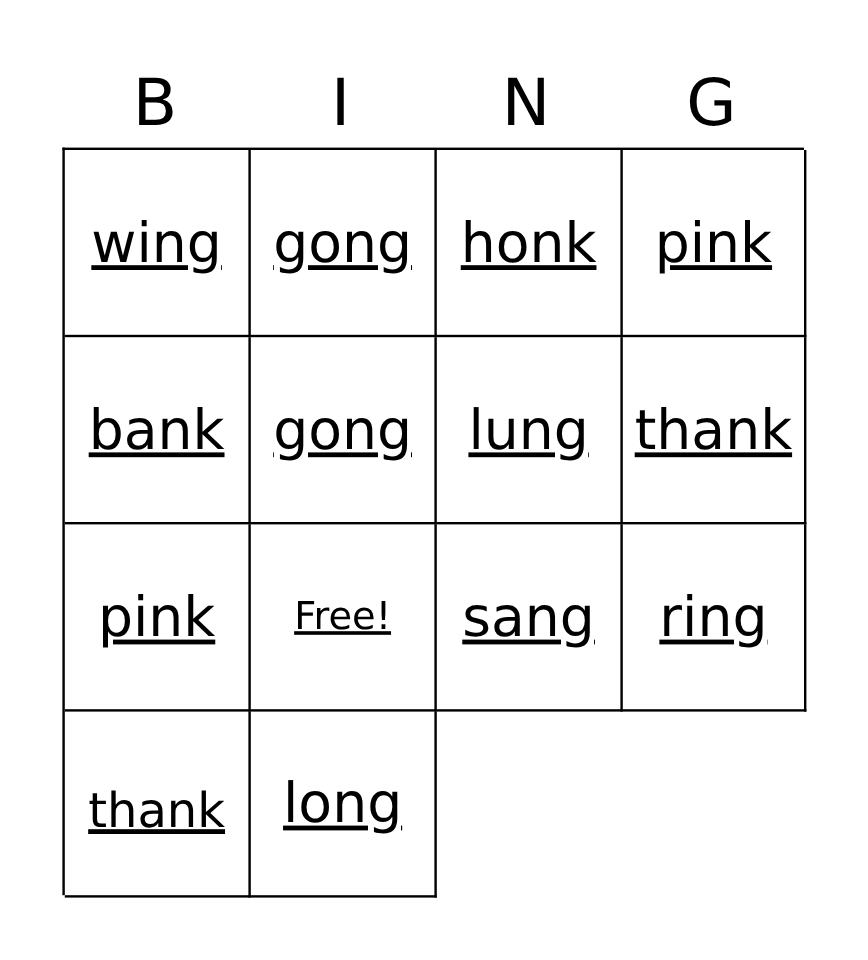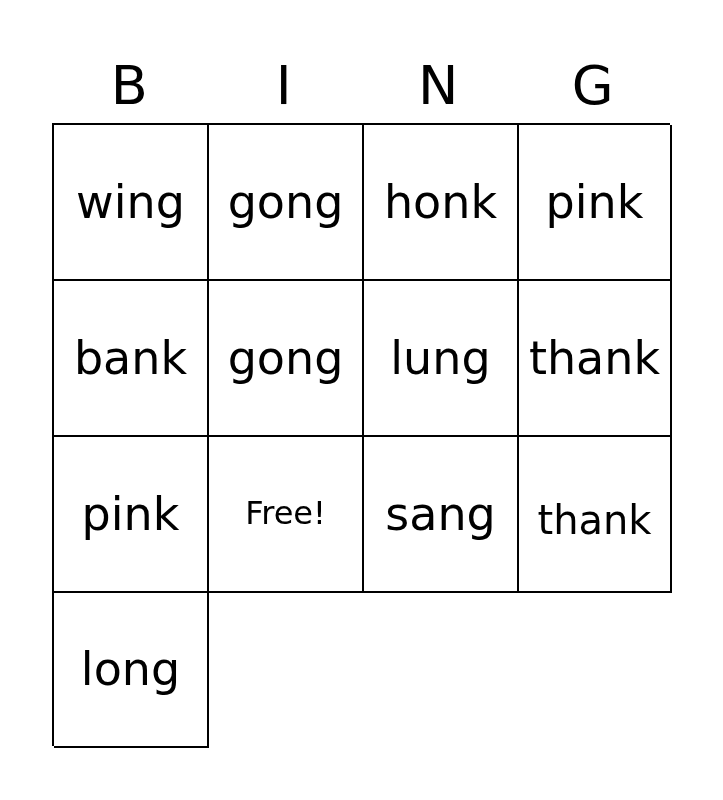--- a/index.html
+++ b/index.html
@@ -53,20 +53,21 @@
     box-sizing: border-box;
   }
   .cell {
     border-right: 2px solid #000;
     border-bottom: 2px solid #000;
     box-sizing: border-box;
     display: flex;
     align-items: center;
     justify-content: center;
     overflow: hidden;
+    text-decoration: underline;
   }
   .cell-text {
     font-size: 46px;
     line-height: 1.05;
     white-space: nowrap;
     text-align: center;
   }
   .cell-text.small {
     font-size: 40px;
     margin-top: 12px;
@@ -117,20 +118,23 @@
 
     <div class="cell">
       <span class="cell-text">pink</span>
     </div>
     <div class="cell">
       <span class="cell-text free">Free!</span>
     </div>
     <div class="cell">
       <span class="cell-text">sang</span>
     </div>
+    <div class="cell">
+      <span class="cell-text">ring</span>
+    </div>
 
     <div class="cell">
       <span class="cell-text small">thank</span>
     </div>
     <div class="cell">
       <span class="cell-text">long</span>
     </div>
 
   </div>
 </div>

